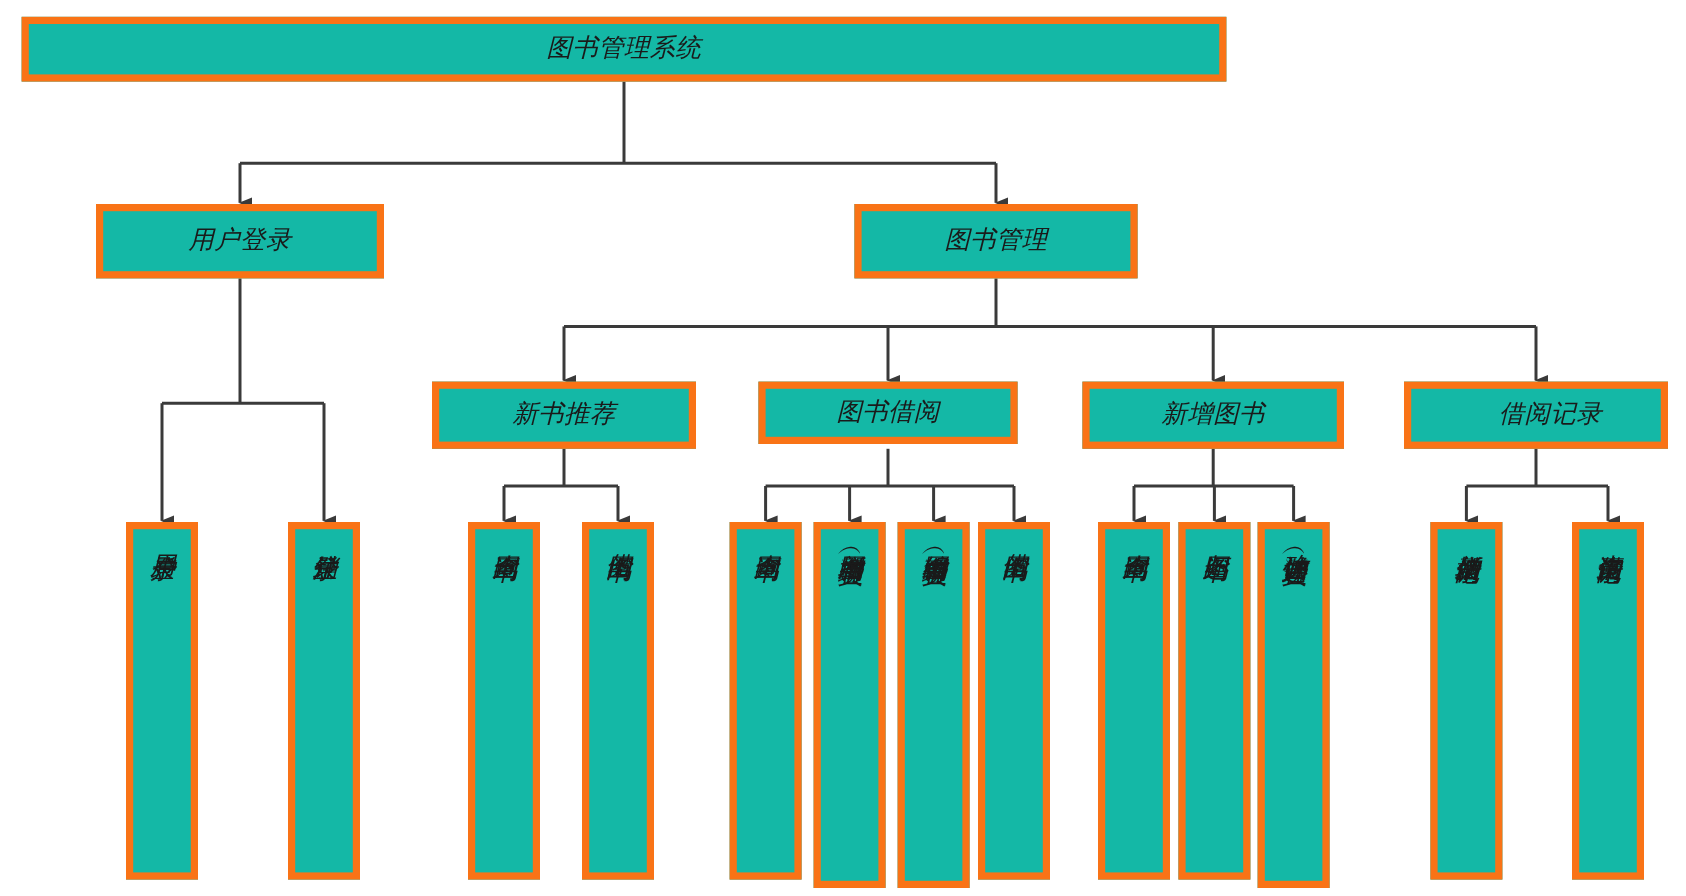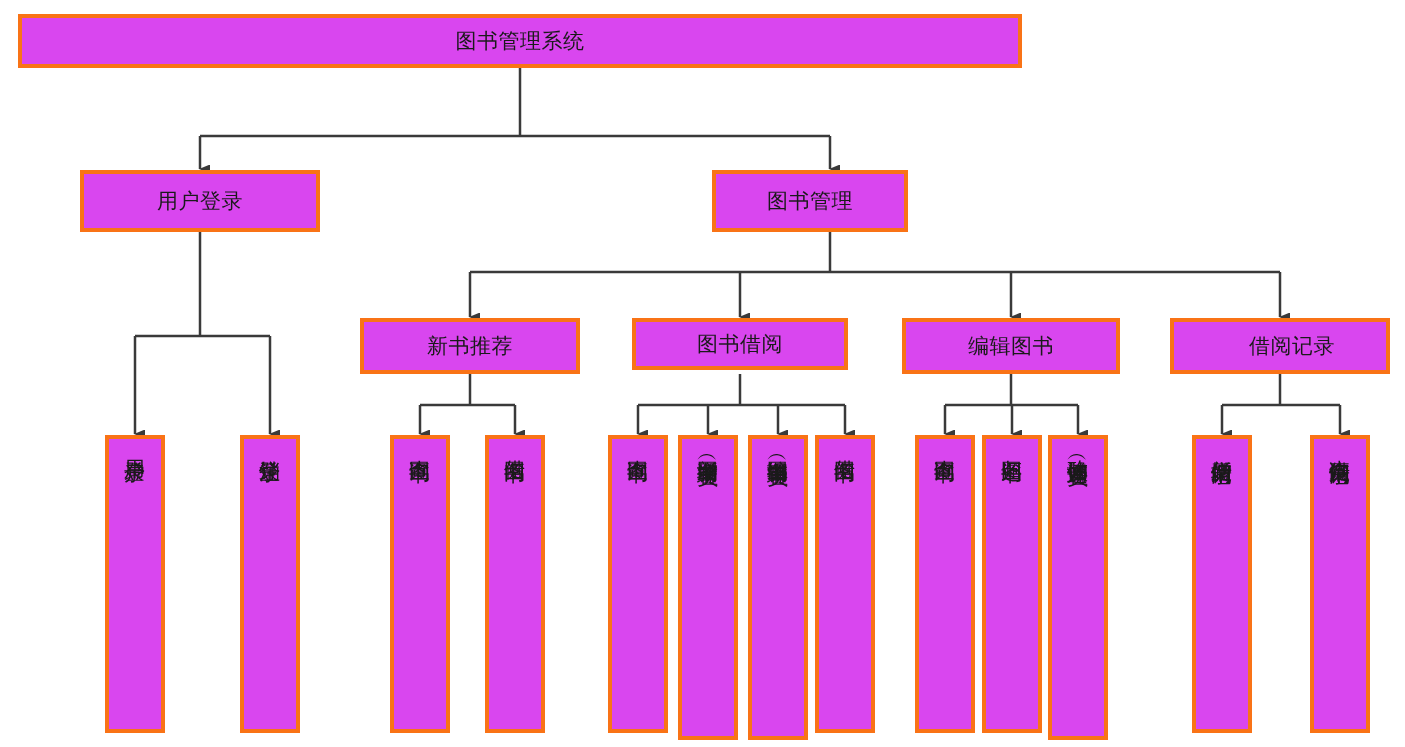--- a/index.html
+++ b/index.html
@@ -20,25 +20,26 @@
   #wires {
     position: absolute;
     left: 0;
     top: 0;
     width: 1405px;
     height: 747px;
   }
   .node {
     position: absolute;
     box-sizing: border-box;
-    background: #d946ef;
-    border: 4px solid #f97316;
+    background: #14b8a6;
+    border: 6px solid #f97316;
     display: flex;
     align-items: center;
     justify-content: center;
+    font-style: italic;
   }
   .node-h .label {
     font-size: 21px;
     color: #1a1a1a;
     letter-spacing: 0.5px;
     line-height: 1.2;
     white-space: nowrap;
   }
   .node-v {
     align-items: flex-start;
@@ -109,31 +110,31 @@
       </g>
   </svg>
 
   <div id="node-layer">
       <div class="node node-h" style="left: 18px; top: 14px; width: 1004px; height: 54px;">
         <span class="label">图书管理系统</span>
       </div>
       <div class="node node-h" style="left: 80px; top: 170px; width: 240px; height: 62px;">
         <span class="label">用户登录</span>
       </div>
-      <div class="node node-h" style="left: 712px; top: 170px; width: 196px; height: 62px;">
+      <div class="node node-h" style="left: 712px; top: 170px; width: 236px; height: 62px;">
         <span class="label">图书管理</span>
       </div>
       <div class="node node-h" style="left: 360px; top: 318px; width: 220px; height: 56px; text-align: right;">
         <span class="label">新书推荐</span>
       </div>
       <div class="node node-h" style="left: 632px; top: 318px; width: 216px; height: 52px;">
         <span class="label">图书借阅</span>
       </div>
       <div class="node node-h" style="left: 902px; top: 318px; width: 218px; height: 56px;">
-        <span class="label">编辑图书</span>
+        <span class="label">新增图书</span>
       </div>
       <div class="node node-h" style="left: 1170px; top: 318px; width: 220px; height: 56px; padding-left: 24px;">
         <span class="label">借阅记录</span>
       </div>
       <div class="node node-v" style="left: 105px; top: 435px; width: 60px; height: 298px;">
         <span class="label">用户登录</span>
       </div>
       <div class="node node-v" style="left: 240px; top: 435px; width: 60px; height: 298px;">
         <span class="label">注销登录</span>
       </div>

